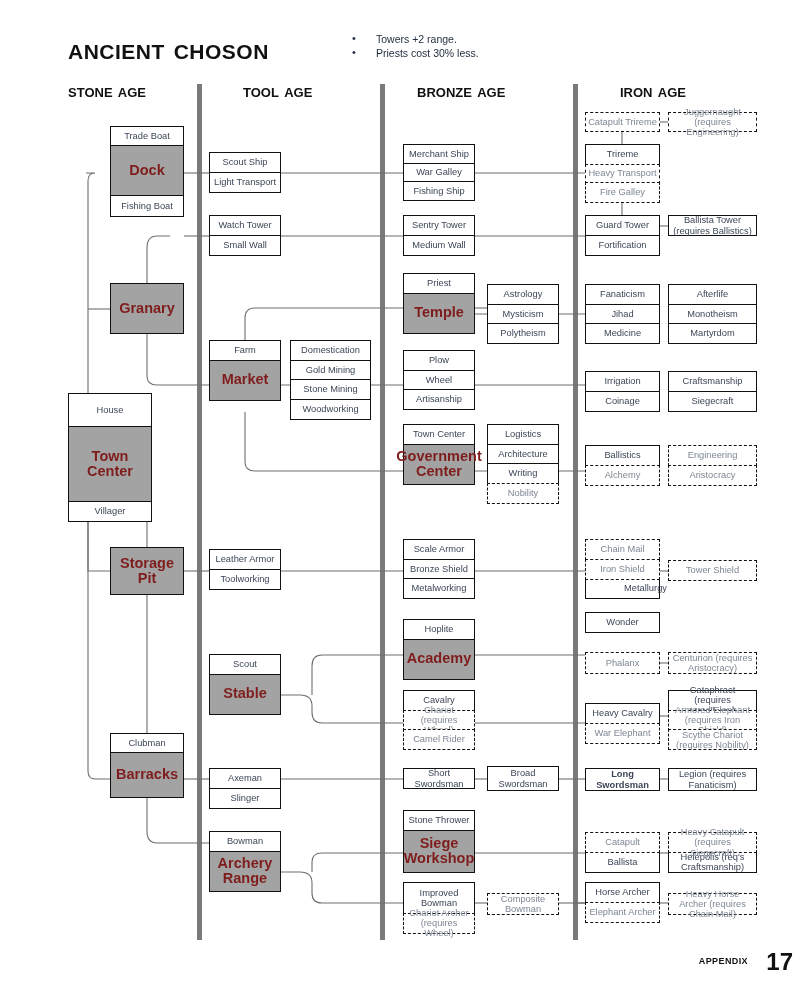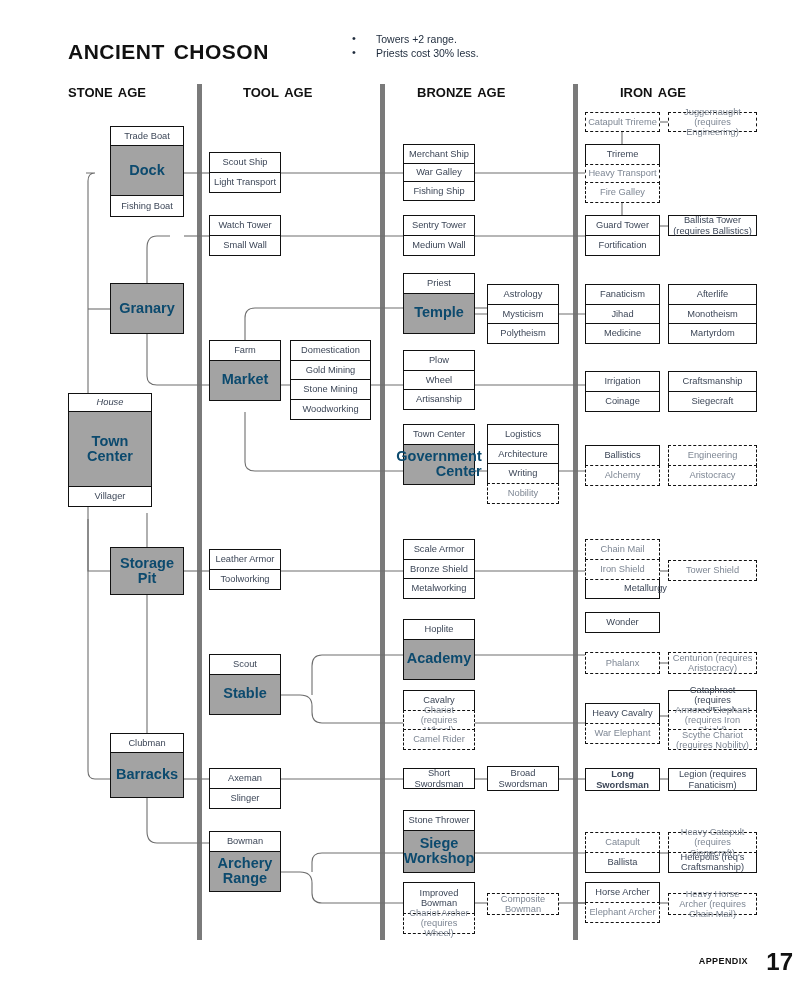--- a/index.html
+++ b/index.html
@@ -95,21 +95,21 @@
     z-index: 2;
   }
   .cell:last-child { margin-bottom: 0; }
   .cell.dashed {
     border: 1.6px dashed #111;
     color: #7e8794;
     z-index: 3;
   }
   .cell.bld {
     background: #a3a3a3;
-    color: #0c4a6e;
+    color: #7f1d1d;
     font-weight: bold;
     font-size: 14.5px;
     line-height: 15.5px;
   }
   .cell.two { line-height: 10.2px; }
 
   
   .footer-appendix {
     position: absolute;
     right: 63px; bottom: 21px;
@@ -282,27 +282,27 @@
       </div>
       <div class="grp" style="left: 585px; top: 371px; width: 75px;">
         <div class="cell" style="height: 21px;">Irrigation</div>
         <div class="cell" style="height: 21px;">Coinage</div>
       </div>
       <div class="grp" style="left: 668px; top: 371px; width: 89px;">
         <div class="cell" style="height: 21px;">Craftsmanship</div>
         <div class="cell" style="height: 21px;">Siegecraft</div>
       </div>
       <div class="grp" style="left: 68px; top: 393px; width: 84px;">
-        <div class="cell" style="height: 19px; font-style: italic;">House</div>
+        <div class="cell" style="height: 34px;">House</div>
         <div class="cell bld" style="height: 77px;">Town Center</div>
         <div class="cell" style="height: 21px;">Villager</div>
       </div>
       <div class="grp" style="left: 403px; top: 424px; width: 72px;">
         <div class="cell" style="height: 21px;">Town Center</div>
-        <div class="cell bld" style="height: 41px; text-align: right;">Government Center</div>
+        <div class="cell bld" style="height: 41px;">Government Center</div>
       </div>
       <div class="grp" style="left: 487px; top: 424px; width: 72px;">
         <div class="cell" style="height: 21px;">Logistics</div>
         <div class="cell" style="height: 21px;">Architecture</div>
         <div class="cell" style="height: 21px;">Writing</div>
         <div class="cell dashed" style="height: 21px;">Nobility</div>
       </div>
       <div class="grp" style="left: 585px; top: 445px; width: 75px;">
         <div class="cell" style="height: 21px;">Ballistics</div>
         <div class="cell dashed" style="height: 21px;">Alchemy</div>

